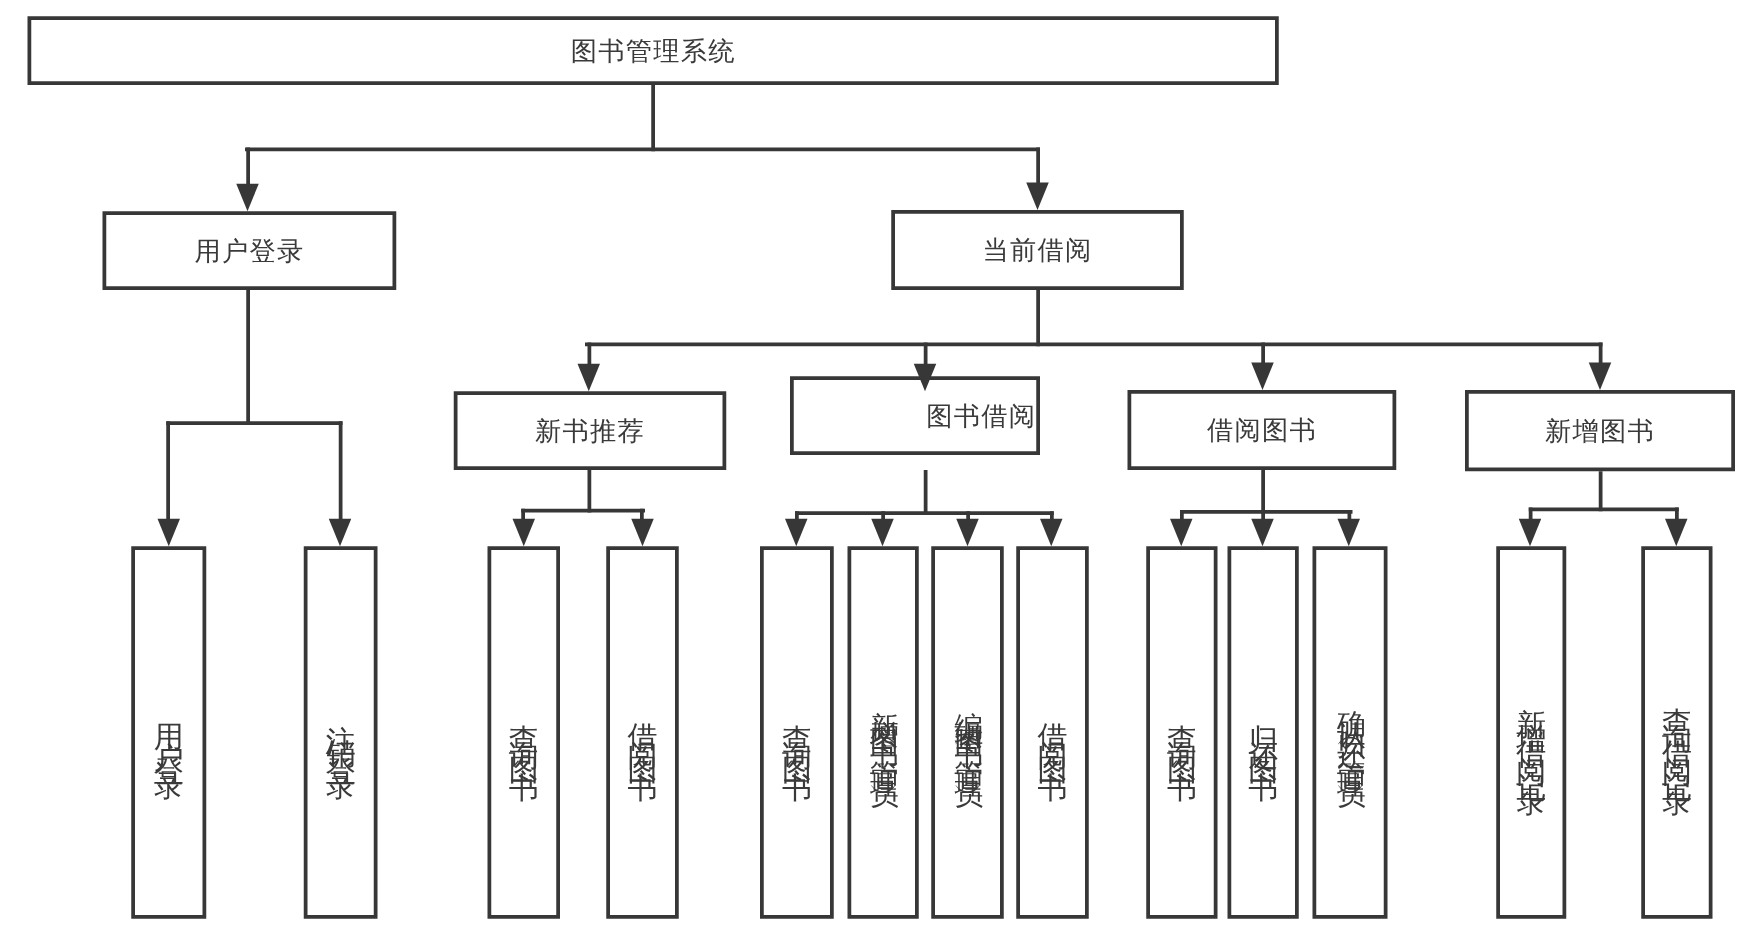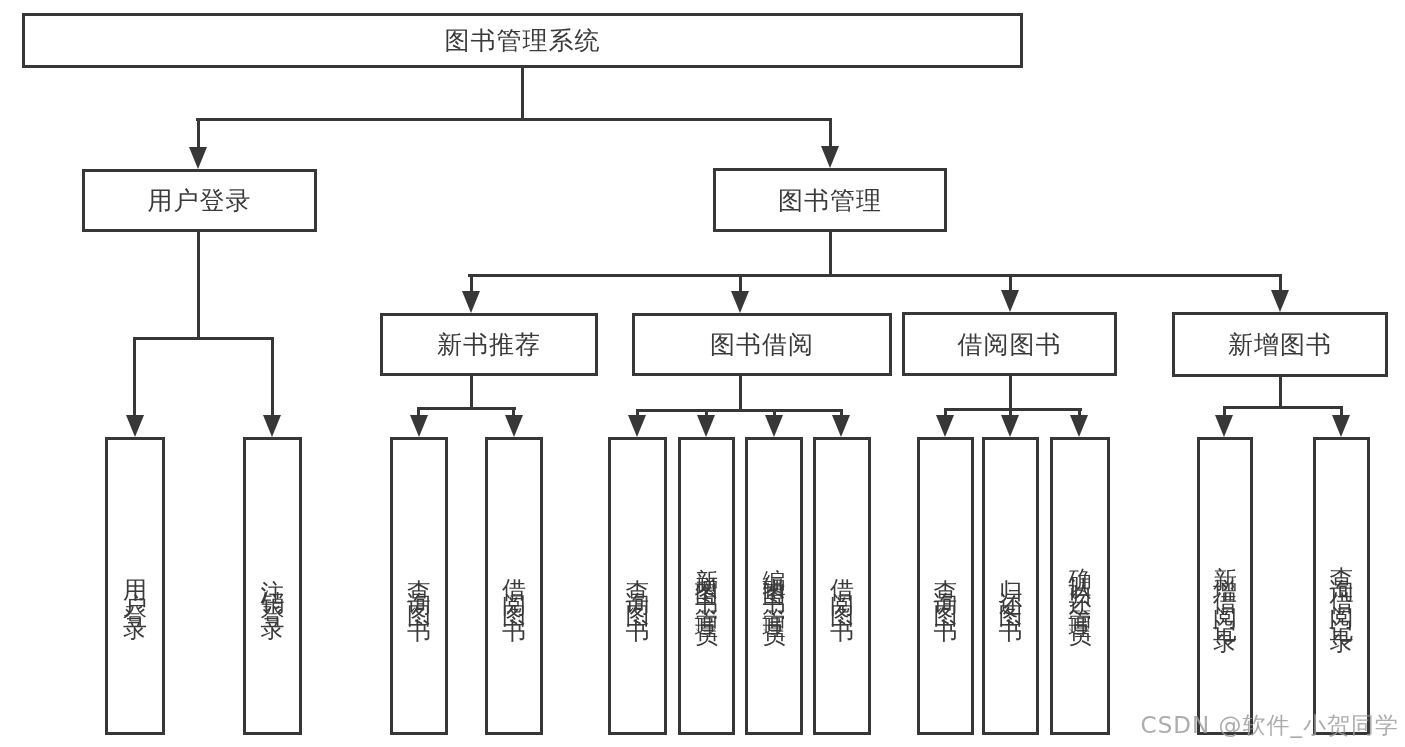--- a/index.html
+++ b/index.html
@@ -3,21 +3,21 @@
 <meta charset="utf-8">
 <style>
   html,body{margin:0;padding:0;background:#fff;}
   .stage{
     position:relative;width:1405px;height:747px;background:#ffffff;overflow:hidden;
     font-family:"DejaVu Sans","Liberation Sans",sans-serif;color:#3a3a3a;
   }
   .box{
     position:absolute;box-sizing:border-box;border:3px solid #373737;background:#ffffff;
     display:flex;align-items:center;justify-content:center;
-    font-size:25px;letter-spacing:1px;color:#3a3a3a;
+    font-size:21px;letter-spacing:1px;color:#3a3a3a;
   }
   .leaf{
     position:absolute;box-sizing:border-box;border:3px solid #373737;background:#ffffff;
     display:flex;align-items:center;justify-content:center;
   }
   .leaf .vtext{
     writing-mode:vertical-rl;text-orientation:mixed;
     font-size:24px;letter-spacing:13px;color:#3a3a3a;line-height:1;
   }
   .leaf .vtext.tight{font-size:23px;letter-spacing:8px;}
@@ -38,28 +38,28 @@
 
   <div class="box" style="left:22px;top:13px;width:1001px;height:55px;">
     <span>图书管理系统</span>
   </div>
 
   <div class="box" style="left:82px;top:169px;width:235px;height:63px;">
     <span>用户登录</span>
   </div>
 
   <div class="box" style="left:713px;top:168px;width:234px;height:64px;">
-    <span>图书管理</span>
+    <span>当前借阅</span>
   </div>
 
-  <div class="box" style="left:380px;top:313px;width:218px;height:63px;">
+  <div class="box" style="left:363px;top:313px;width:218px;height:63px;">
     <span>新书推荐</span>
   </div>
 
-  <div class="box" style="left:632px;top:313px;width:260px;height:63px;">
+  <div class="box" style="left:632px;top:301px;width:200px;height:63px;justify-content:flex-end;">
     <span>图书借阅</span>
   </div>
 
   <div class="box" style="left:902px;top:312px;width:215px;height:64px;">
     <span>借阅图书</span>
   </div>
 
   <div class="box" style="left:1172px;top:312px;width:216px;height:65px;">
     <span>新增图书</span>
   </div>
@@ -168,15 +168,14 @@
   <div class="vline" style="left:1078px;top:408px;height:11px;"></div>
   <div class="ah" style="left:1070px;top:415px;"></div>
 
   <div class="vline" style="left:1279px;top:377px;height:32px;"></div>
   <div class="hline" style="left:1223px;top:406px;width:120px;"></div>
   <div class="vline" style="left:1223px;top:406px;height:13px;"></div>
   <div class="ah" style="left:1215px;top:415px;"></div>
   <div class="vline" style="left:1340px;top:406px;height:13px;"></div>
   <div class="ah" style="left:1332px;top:415px;"></div>
 
-  <div class="watermark">CSDN @软件_小贺同学</div>
 
 </div>
 
 </body></html>

